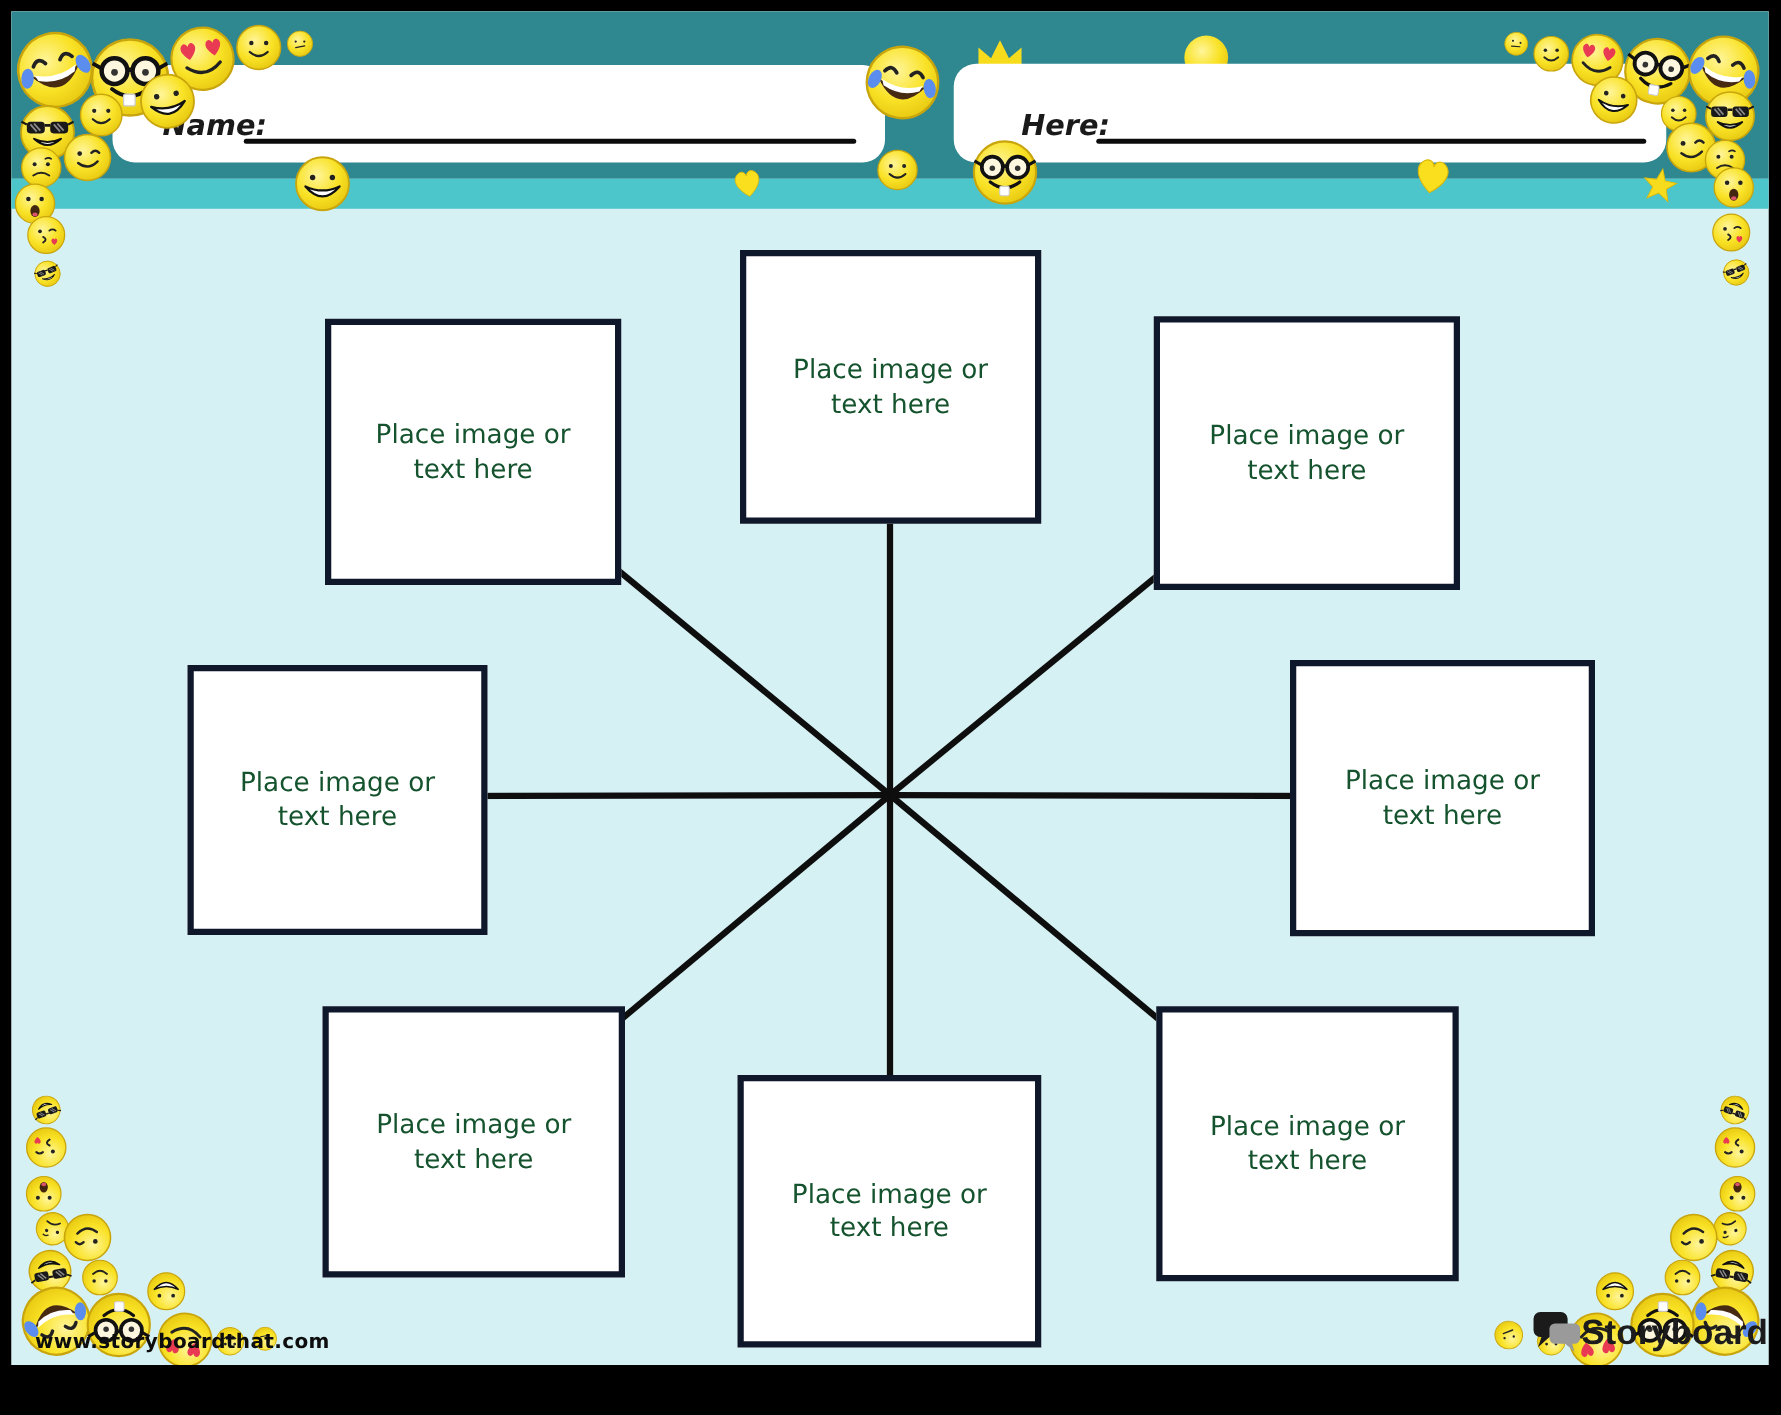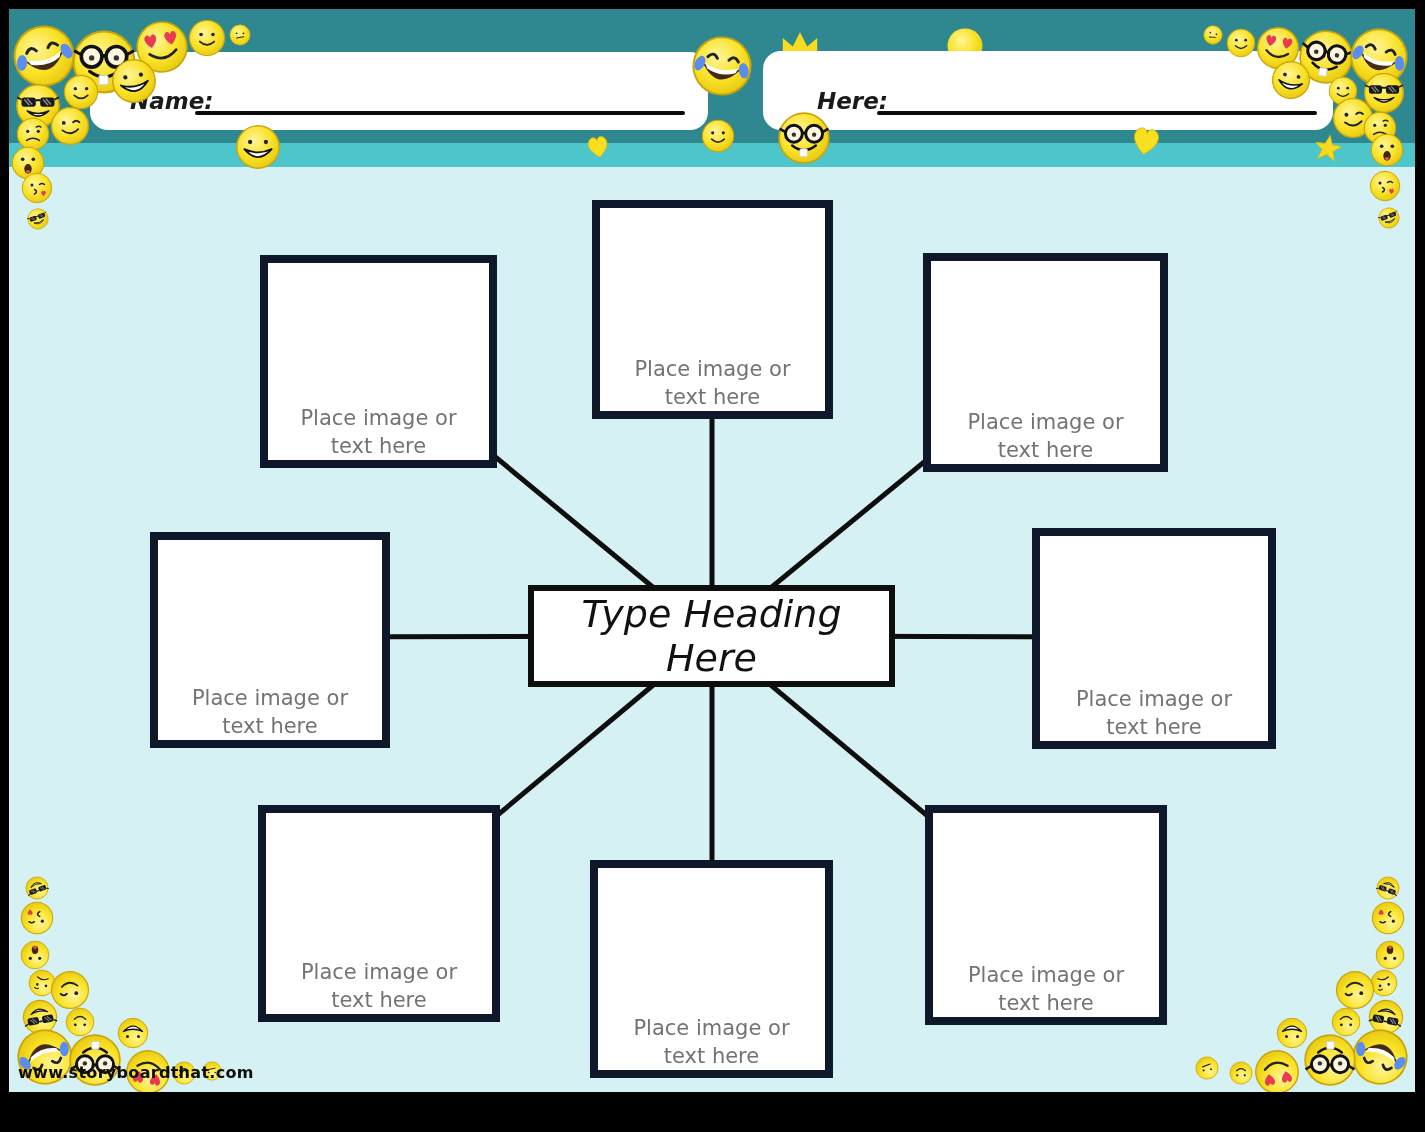--- a/index.html
+++ b/index.html
@@ -6,29 +6,29 @@
   .page{position:relative;width:1425px;height:1132px;background:#000;overflow:hidden;
         font-family:cursive,"DejaVu Sans","Liberation Sans",sans-serif;}
   .canvas{position:absolute;left:9px;top:9px;width:1406px;height:1083px;
           background:#D6F1F4;overflow:hidden;}
   .band-dark{position:absolute;left:0;top:0;width:100%;height:134px;background:#2F8790;}
   .band-light{position:absolute;left:0;top:134px;width:100%;height:24px;background:#4CC5CB;}
   .hdr-box{position:absolute;height:78px;background:#fff;border-radius:18px;z-index:2;}
   .hdr-label{position:absolute;font-size:23px;font-weight:600;font-style:italic;color:#1a1a1a;}
   .hdr-line{position:absolute;height:4px;background:#0b0b0b;border-radius:2px;}
   .connector{position:absolute;left:0;top:0;z-index:1;}
-  .node{position:absolute;background:#fff;border:8px solid #0f172a;box-sizing:border-box;
-        display:flex;align-items:flex-end;justify-content:center;text-align:center;
-        font-size:21px;color:#737373;line-height:1.3;padding:0 16px;z-index:2;}
+  .node{position:absolute;background:#fff;border:5px solid #0f172a;box-sizing:border-box;
+        display:flex;align-items:center;justify-content:center;text-align:center;
+        font-size:21px;color:#14532d;line-height:1.3;padding:0 16px;z-index:2;}
   .heading-box{position:absolute;background:#fff;border:6px solid #0e0e0e;box-sizing:border-box;
         display:flex;align-items:center;justify-content:center;text-align:center;
         font-size:38px;font-style:italic;color:#111;z-index:2;}
   .emo{position:absolute;pointer-events:none;}
   .emo svg{display:block;}
-  .website{position:absolute;left:9px;top:1054px;font-size:16px;font-weight:700;
+  .website{position:absolute;left:19px;top:1054px;font-size:16px;font-weight:700;
         color:#0d0d0d;z-index:6;letter-spacing:.3px;}
   .logo{position:absolute;left:1216px;top:1038px;z-index:6;display:flex;align-items:center;}
   .logo .word{font-family:"Liberation Sans","DejaVu Sans",sans-serif;font-weight:700;font-size:28px;
         display:flex;align-items:center;}
   .logo .p1{color:#1c1c1c;}
   .defs{position:absolute;width:0;height:0;overflow:hidden;}
 </style>
 </head>
 <body>
 
@@ -183,25 +183,32 @@
     <div class="node" style="left:249px;top:796px;width:242px;height:217px;">
       <span>Place image or text here</span>
     </div>
     <div class="node" style="left:581px;top:851px;width:243px;height:218px;">
       <span>Place image or text here</span>
     </div>
     <div class="node" style="left:916px;top:796px;width:242px;height:220px;">
       <span>Place image or text here</span>
     </div>
 
-    <div class="heading-box" style="left:519px;top:576px;width:367px;height:102px;">
-      <span>Type Heading Here</span>
-    </div>
 
     <div class="website">www.storyboardthat.com</div>
+    <div class="logo">
+      <svg width="40" height="38" viewBox="0 0 44 40">
+        <path d="M8 2 h18 a6 6 0 0 1 6 6 v10 a6 6 0 0 1 -6 6 h-10 l-10 9 l3 -9 h-1 a6 6 0 0 1 -6 -6 v-10 a6 6 0 0 1 6 -6 Z" fill="#1b1b1b"></path>
+        <path d="M21 12 h17 a5 5 0 0 1 5 5 v8 a5 5 0 0 1 -5 5 h-2 l2 7 l-8 -7 h-9 a5 5 0 0 1 -5 -5 v-8 a5 5 0 0 1 5 -5 Z" fill="#9a9a9a"></path>
+      </svg>
+      <span class="word">
+        <span class="p1">Storyboard</span>
+
+      </span>
+    </div>
 
   <div class="emo" style="left: 3px; top: 15px; width: 64px; height: 64px; z-index: 5; transform: rotate(-15deg);">
         <svg viewBox="0 0 64 64" width="64" height="64">
           <use href="#sym-joy"></use>
         </svg>
       </div>
       <div class="emo" style="left: 62px; top: 20px; width: 66px; height: 66px; z-index: 5; transform: rotate(0deg);">
         <svg viewBox="0 0 64 64" width="66" height="66">
           <use href="#sym-nerd"></use>
         </svg>

